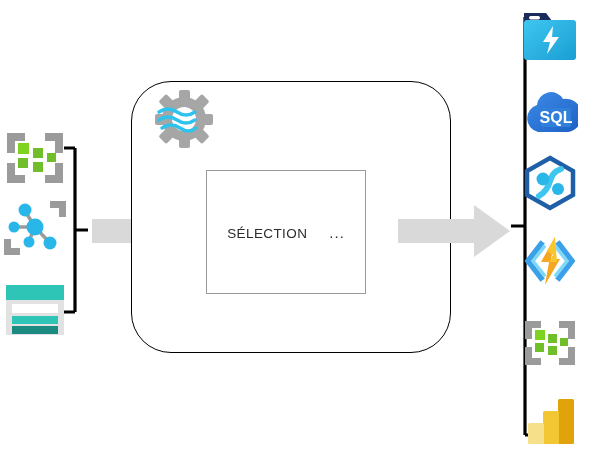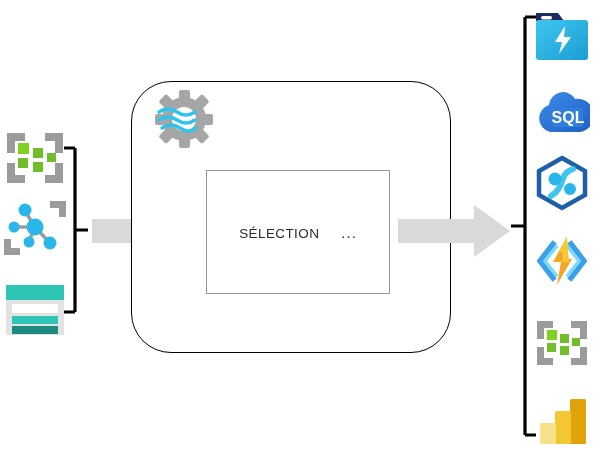--- a/index.html
+++ b/index.html
@@ -18,21 +18,21 @@
     overflow: hidden;
   }
 
   
   .src-icon { position: absolute; left: 4px; width: 62px; height: 62px; }
   #src-icon-0 { top: 127px; }
   #src-icon-1 { top: 197px; }
   #src-icon-2 { top: 283px; height: 54px; }
 
   
-  .dst-icon { position: absolute; left: 534px; width: 56px; height: 56px; }
+  .dst-icon { position: absolute; left: 522px; width: 56px; height: 56px; }
   #dst-icon-0 { top: 8px; }
   #dst-icon-1 { top: 84px; }
   #dst-icon-2 { top: 155px; }
   #dst-icon-3 { top: 233px; }
   #dst-icon-4 { top: 315px; }
   #dst-icon-5 { top: 396px; height: 50px; }
 
   
   #left-bracket  { position: absolute; left: 62px;  top: 145px; width: 30px;  height: 170px; }
   #right-bracket { position: absolute; left: 508px; top: 14px;  width: 30px;  height: 424px; }
@@ -62,21 +62,21 @@
     top: 88px;
     width: 62px;
     height: 62px;
   }
 
   
   #selection-box {
     position: absolute;
     left: 206px;
     top: 170px;
-    width: 184px;
+    width: 160px;
     height: 124px;
     border: 1px solid #9a9a9a;
     background: #ffffff;
     box-sizing: border-box;
     display: flex;
     align-items: center;
     justify-content: center;
   }
   #selection-row {
     display: flex;

